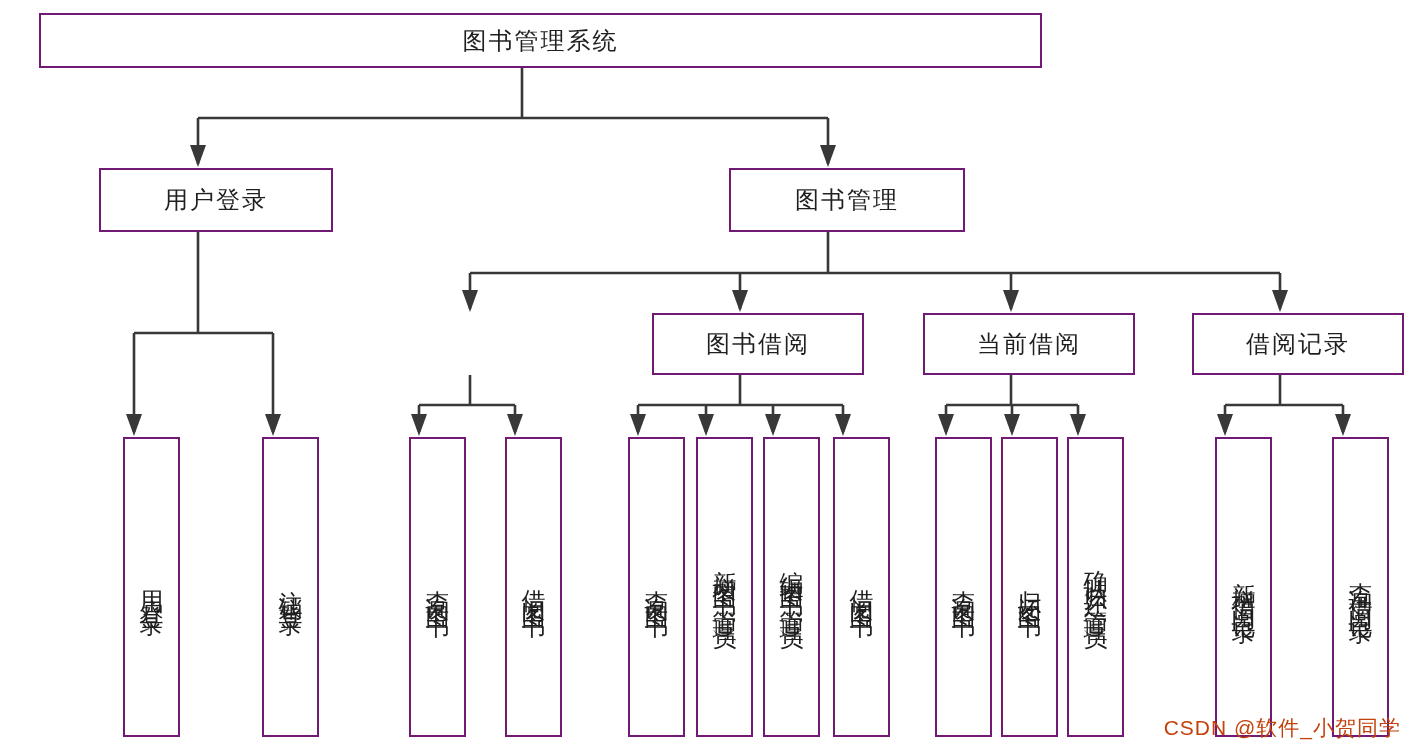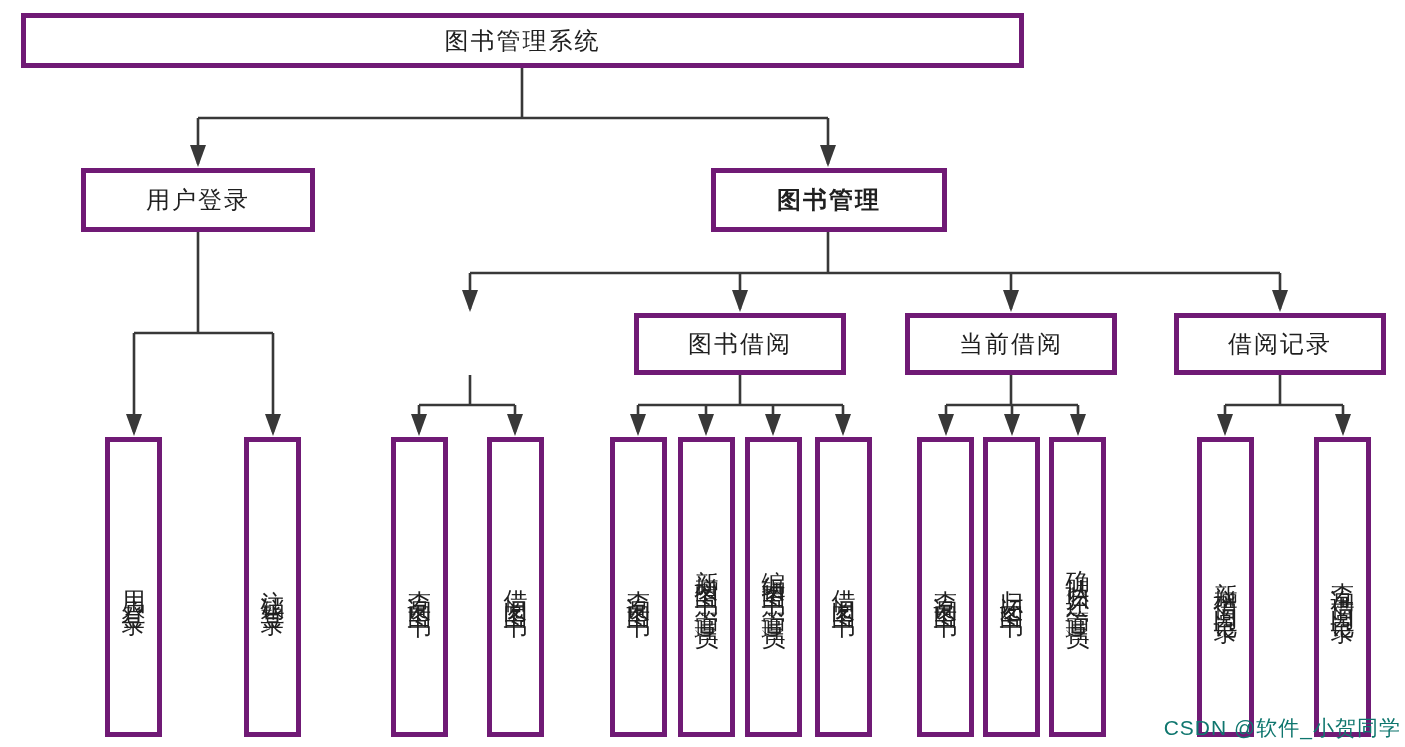--- a/index.html
+++ b/index.html
@@ -18,26 +18,27 @@
   #connectors {
     position: absolute;
     left: 0;
     top: 0;
     z-index: 1;
   }
   .node {
     position: absolute;
     box-sizing: border-box;
     background: #ffffff;
-    border: 5px solid #701a75;
+    border: 2px solid #701a75;
     display: flex;
     align-items: center;
     justify-content: center;
     color: #1f1f1f;
     z-index: 2;
+    margin-left: 18px;
   }
   .hnode {
     font-size: 24px;
     letter-spacing: 2px;
     white-space: nowrap;
   }
   .leaf {
     width: 57px;
     height: 300px;
     top: 437px;
@@ -48,21 +49,21 @@
     font-size: 24px;
     line-height: 1;
     letter-spacing: 8px;
     white-space: nowrap;
   }
   #watermark {
     position: absolute;
     right: 4px;
     bottom: 5px;
     font-size: 21px;
-    color: #0f766e;
+    color: #c2410c;
     letter-spacing: 1px;
     z-index: 3;
     white-space: nowrap;
   }
 </style>
 </head>
 <body>
 
 <div id="canvas">
 
@@ -121,21 +122,21 @@
       <path d="M1335,414 L1351,414 L1343,436 Z" fill="#383838"></path>
     </svg>
 
   <div class="node hnode" style="left:21px; top:13px; width:1003px; height:55px;">
     <span>图书管理系统</span>
   </div>
 
   <div class="node hnode" style="left:81px; top:168px; width:234px; height:64px;">
     <span>用户登录</span>
   </div>
-  <div class="node hnode" style="left:711px; top:168px; width:236px; height:64px;font-weight:bold;">
+  <div class="node hnode" style="left:711px; top:168px; width:236px; height:64px;">
     <span>图书管理</span>
   </div>
 
   <div class="node hnode" style="left:905px; top:313px; width:212px; height:62px;">
     <span>当前借阅</span>
   </div>
   <div class="node hnode" style="left:634px; top:313px; width:212px; height:62px;">
     <span>图书借阅</span>
   </div>
   <div class="node hnode" style="left:1174px; top:313px; width:212px; height:62px;">

